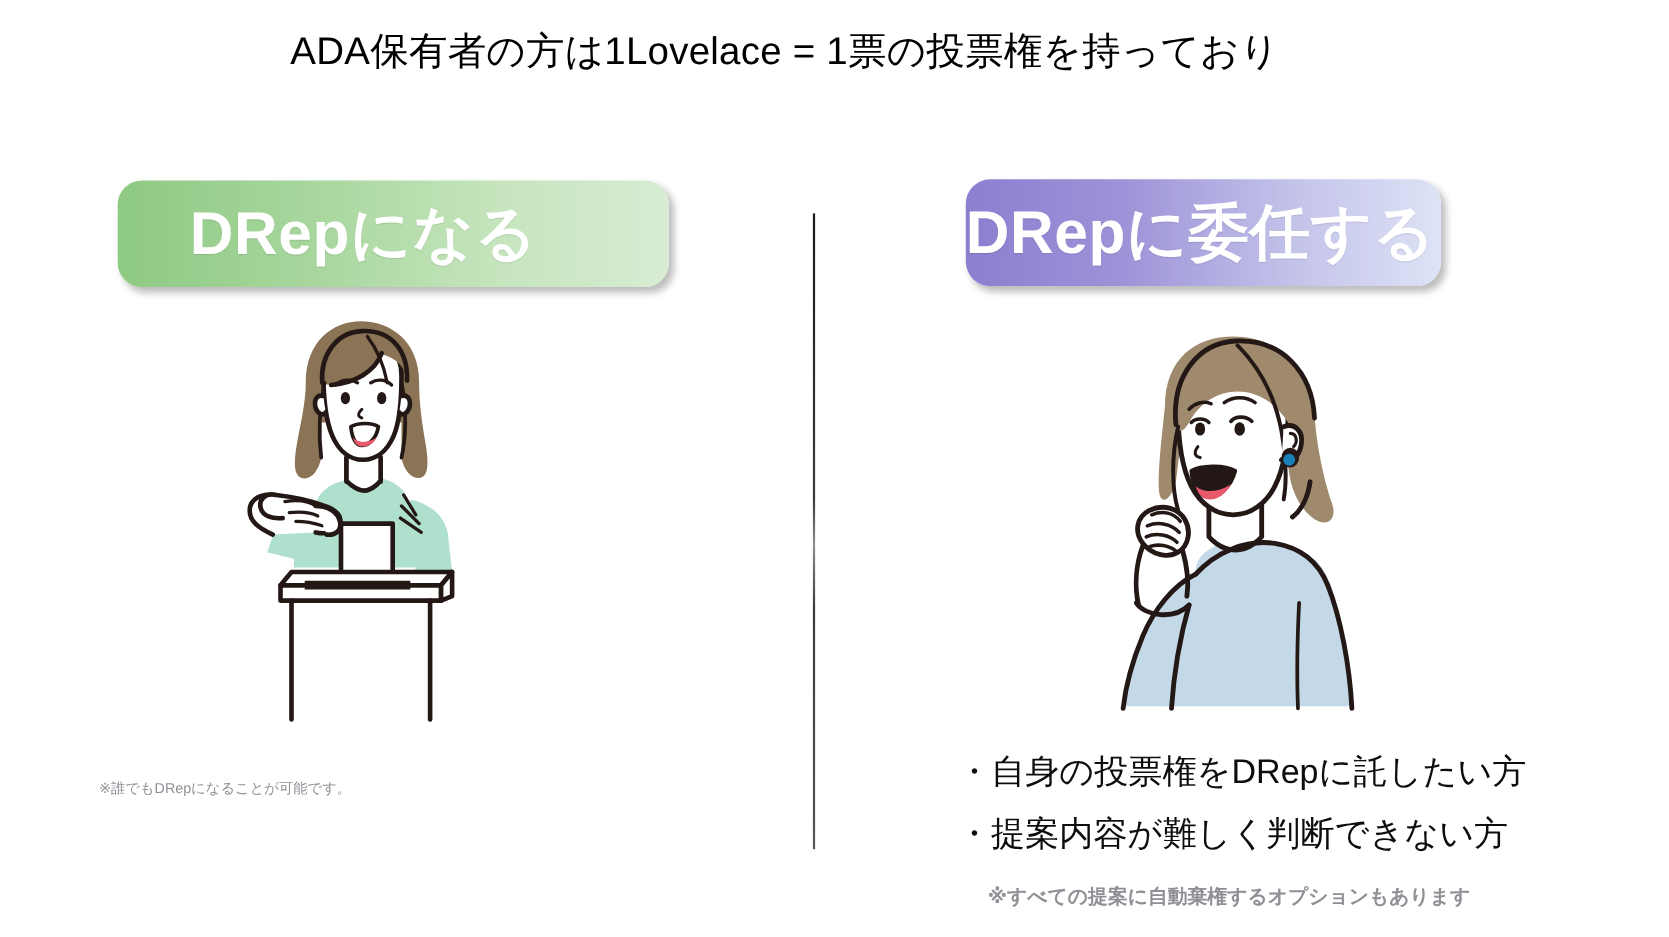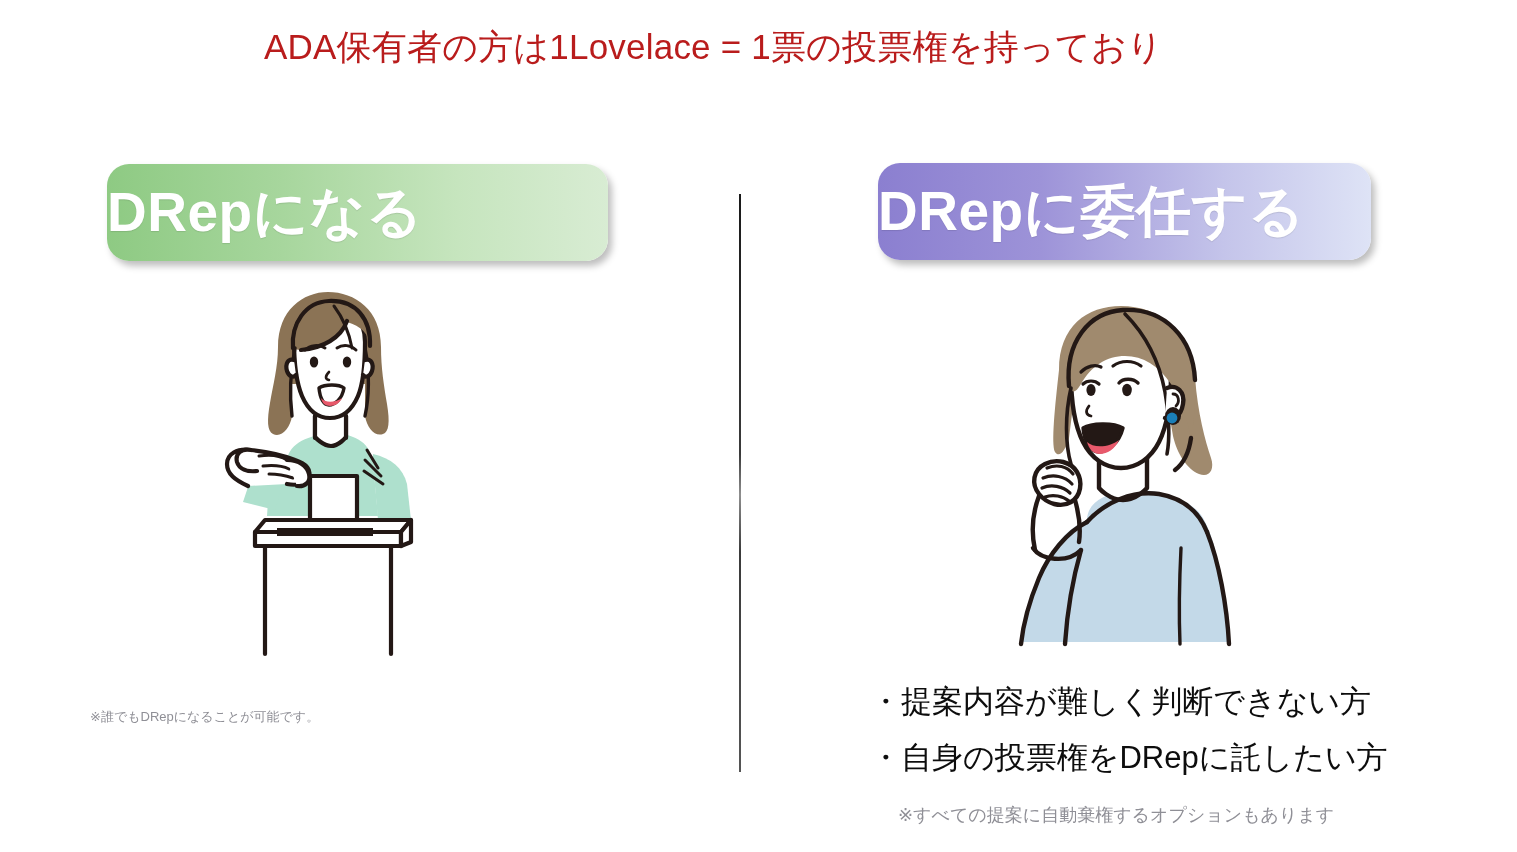--- a/index.html
+++ b/index.html
@@ -23,56 +23,56 @@
   
   .headline {
     position: absolute;
     left: 0;
     top: 22px;
     width: 1427px;
     text-align: center;
     font-size: 35px;
     line-height: 1.42;
     font-weight: 400;
-    color: #b91c1c;
+    color: #000000;
     letter-spacing: 0.2px;
   }
   .headline .hl-line { display: block; white-space: nowrap; }
 
   
   .banner {
     position: absolute;
     height: 97px;
     border-radius: 22px;
     box-shadow: 4px 5px 7px rgba(0,0,0,0.26);
     display: flex;
     align-items: center;
   }
   .banner .banner-label {
     width: 100%;
-    text-align: left;
+    text-align: center;
     color: #ffffff;
     font-size: 55px;
     font-weight: bold;
     line-height: 1;
     letter-spacing: 0.5px;
     text-shadow: 0 1px 1px rgba(0,0,0,0.10);
     white-space: nowrap;
   }
   #banner-left {
     left: 107px;
     top: 164px;
     width: 501px;
     background: linear-gradient(to right, #8ECA83 0%, #A7D69D 35%, #C6E5BE 70%, #D8ECD3 100%);
   }
   #banner-left .banner-label { padding-right: 54px; }
   #banner-right {
     left: 878px;
     top: 163px;
-    width: 493px;
+    width: 432px;
     background: linear-gradient(to right, #8B7FD0 0%, #9D93D8 33%, #C4C4EA 70%, #DEE3F6 100%);
   }
   #banner-right .banner-label { padding-right: 6px; }
 
   
   #divider {
     position: absolute;
     left: 739px;
     top: 194px;
     width: 2px;
@@ -110,21 +110,21 @@
     font-size: 13px;
     line-height: 1.38;
   }
   #note-left .note-line { display: block; white-space: nowrap; }
   #note-right {
     margin-top: 26px;
     margin-left: 28px;
     font-size: 18px;
     line-height: 1.35;
   }
-  #note-right .note-line { display: block; white-space: nowrap; }
+  #note-right .note-line { display: block; white-space: nowrap; font-weight: bold; }
 </style>
 </head>
 <body>
 
 <div id="slide">
 
   <div class="headline">
     <span class="hl-line">ADA保有者の方は1Lovelace = 1票の投票権を持っており</span>
   </div>
 
@@ -290,20 +290,20 @@
     </svg>
   </div>
 
   <div class="bullets" id="bullets-left">
     <div class="note-block" id="note-left">
       <span class="note-line">※誰でもDRepになることが可能です。</span>
     </div>
   </div>
 
   <div class="bullets" id="bullets-right">
+    <div class="bullet-line">・自身の投票権をDRepに託したい方</div>
     <div class="bullet-line">・提案内容が難しく判断できない方</div>
-    <div class="bullet-line">・自身の投票権をDRepに託したい方</div>
     <div class="note-block" id="note-right">
       <span class="note-line">※すべての提案に自動棄権するオプションもあります</span>
     </div>
   </div>
 
 </div>
 
 </body></html>

